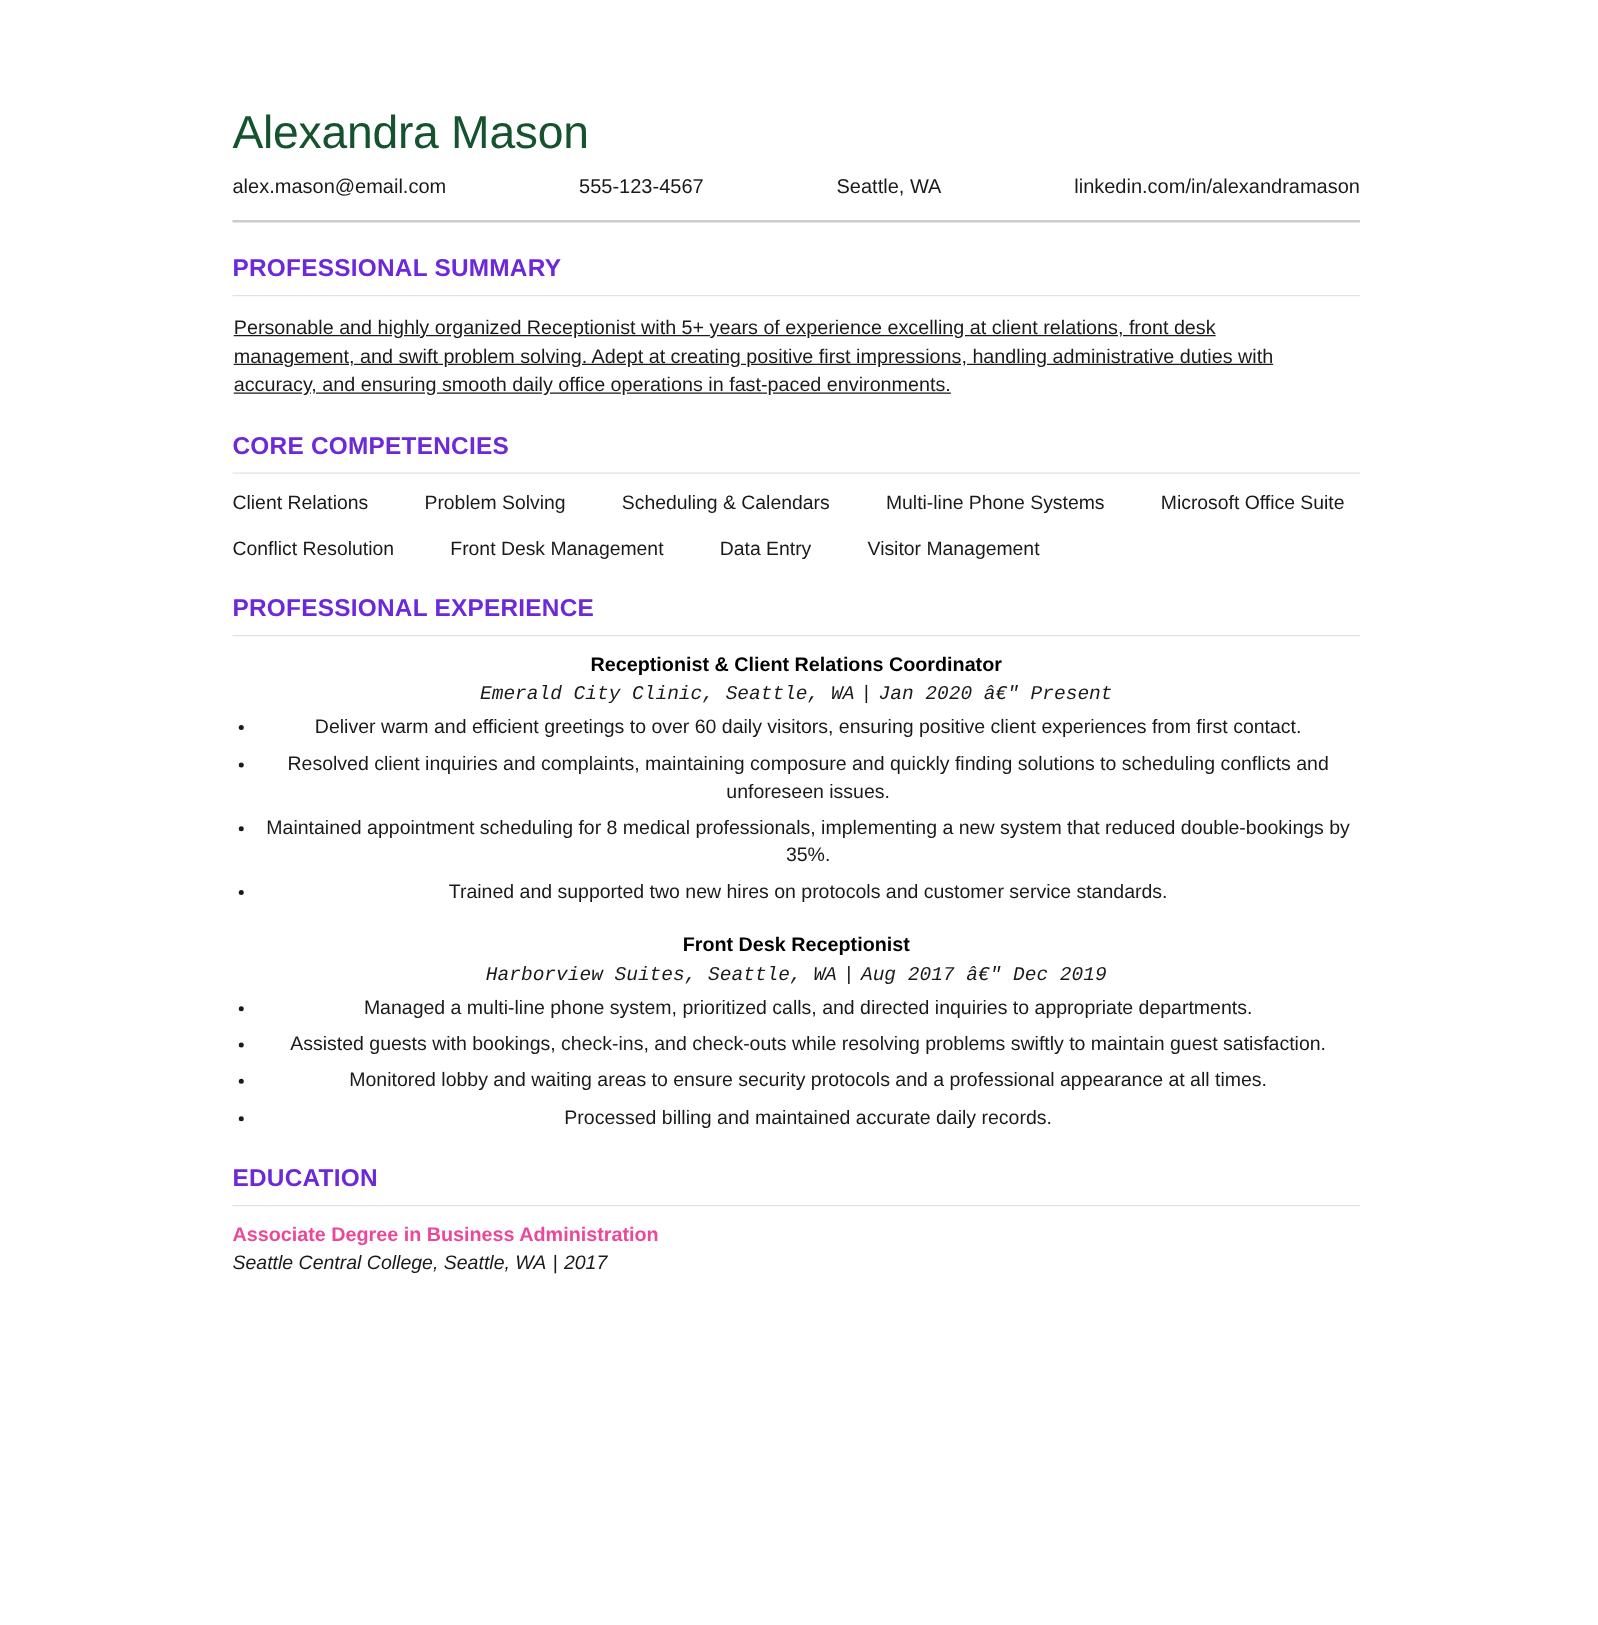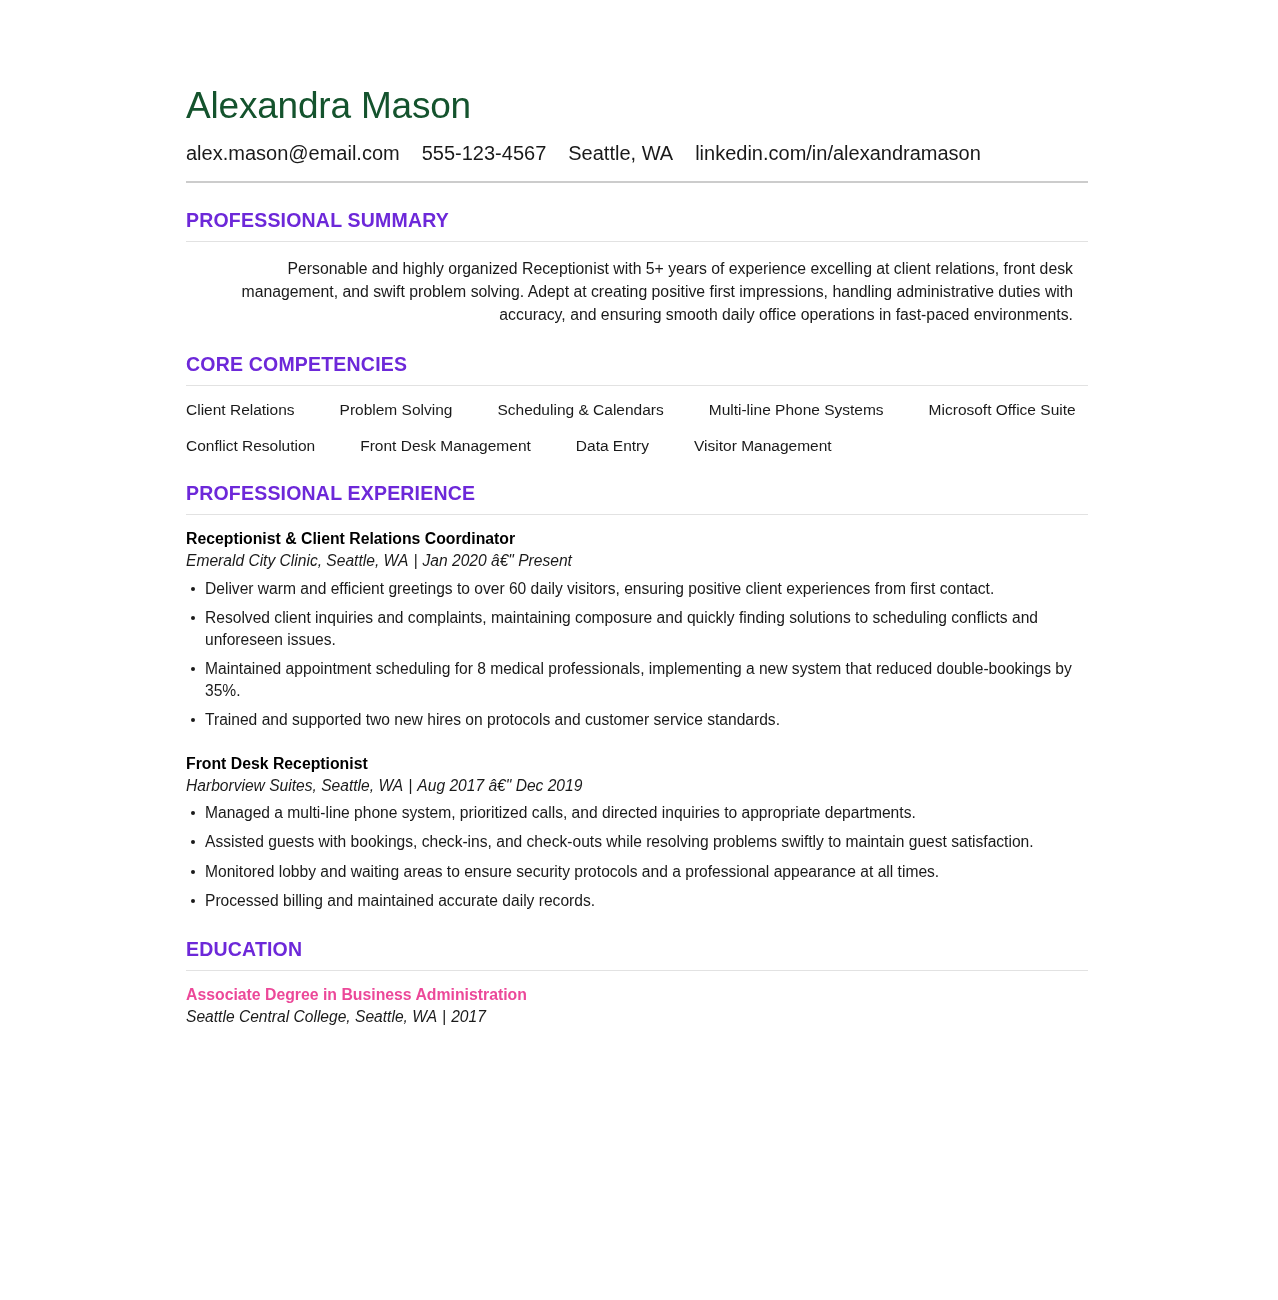--- a/index.html
+++ b/index.html
@@ -26,27 +26,28 @@
   
   .name {
     font-size: 37px;
     font-weight: normal;
     letter-spacing: -0.2px;
     line-height: 1.08;
     margin: 0 0 14px 0;
     color: #14532d;
   }
   .contact-line {
-    font-size: 20px;
+    font-size: 16px;
     line-height: 1.3;
     color: #1a1a1a;
     margin: 0;
     display: flex;
     flex-wrap: wrap;
     align-items: baseline;
+    justify-content: space-between;
   }
   .contact-item { white-space: nowrap; }
   .contact-item + .contact-item { margin-left: 22px; }
 
   .header-rule {
     height: 2px;
     background: #cccccc;
     margin: 15px 0 0 0;
     width: 902px;
   }
@@ -65,58 +66,60 @@
     height: 1px;
     background: #e2e2e2;
     width: 902px;
     margin-bottom: 14px;
   }
 
   
   .summary-text {
     font-size: 15.8px;
     line-height: 1.47;
-    margin: 15px;
+    margin: 1px;
     max-width: 885px;
-    text-align: right;
+    text-align: left;
+    text-decoration: underline;
   }
 
   
   .competency-rows { margin-top: 2px; }
   .competency-row {
     display: flex;
     flex-wrap: wrap;
     align-items: baseline;
     margin-bottom: 16px;
   }
   .competency-row:last-child { margin-bottom: 0; }
   .competency {
     font-size: 15.5px;
     line-height: 1.3;
     white-space: nowrap;
     margin-right: 45px;
   }
   .competency:last-child { margin-right: 0; }
 
   
-  .job { margin-bottom: 22px; }
+  .job { margin-bottom: 22px; text-align: center; }
   .job:last-child { margin-bottom: 4px; }
   .job-title {
     font-size: 15.8px;
     font-weight: bold;
     color: #000;
     margin: 0 0 2px 0;
     line-height: 1.3;
   }
   .job-meta {
     font-size: 15.6px;
     font-style: italic;
     color: #1a1a1a;
     margin: 0 0 6px 0;
     line-height: 1.3;
+    font-family: Liberation Mono, monospace;
   }
   .job-meta .sep { padding: 0 5px; }
 
   ul.bullets {
     list-style: none;
     margin: 0;
     padding: 0;
   }
   ul.bullets li {
     position: relative;

